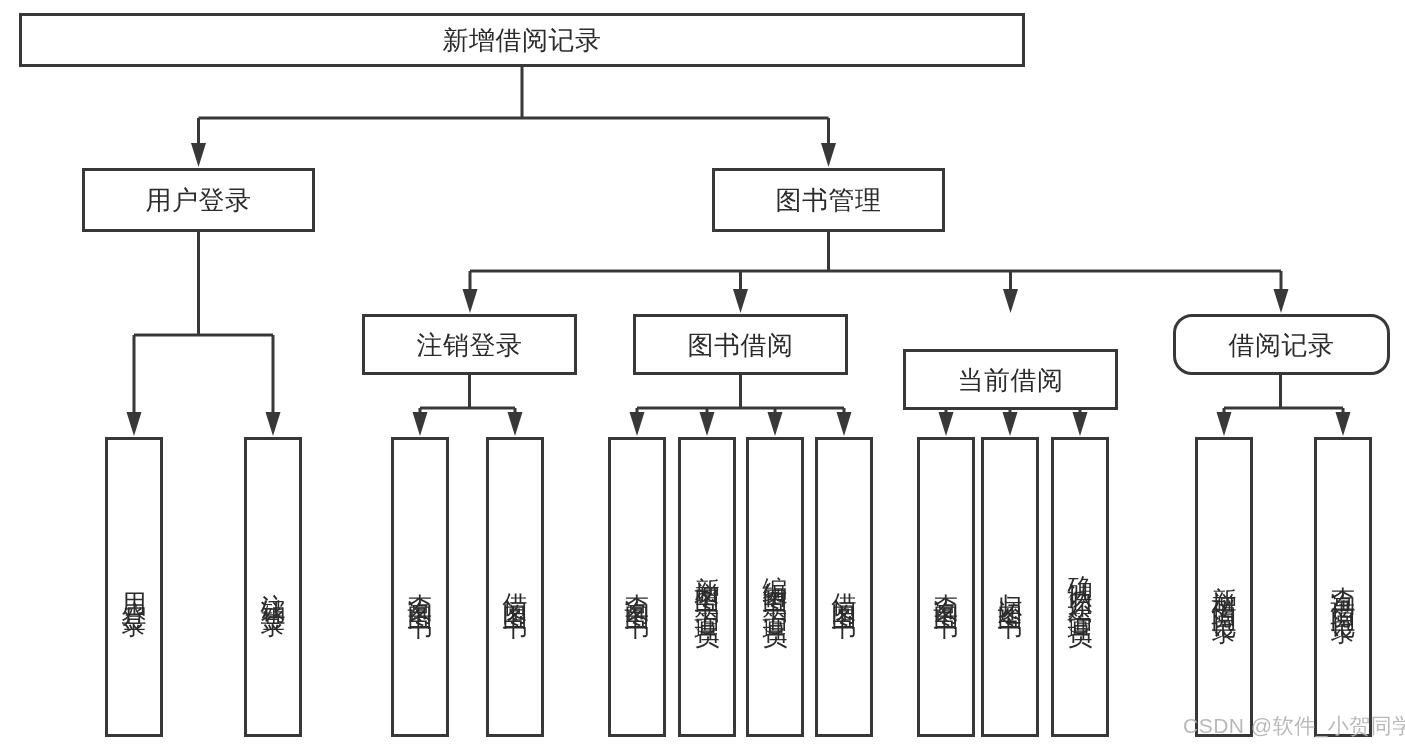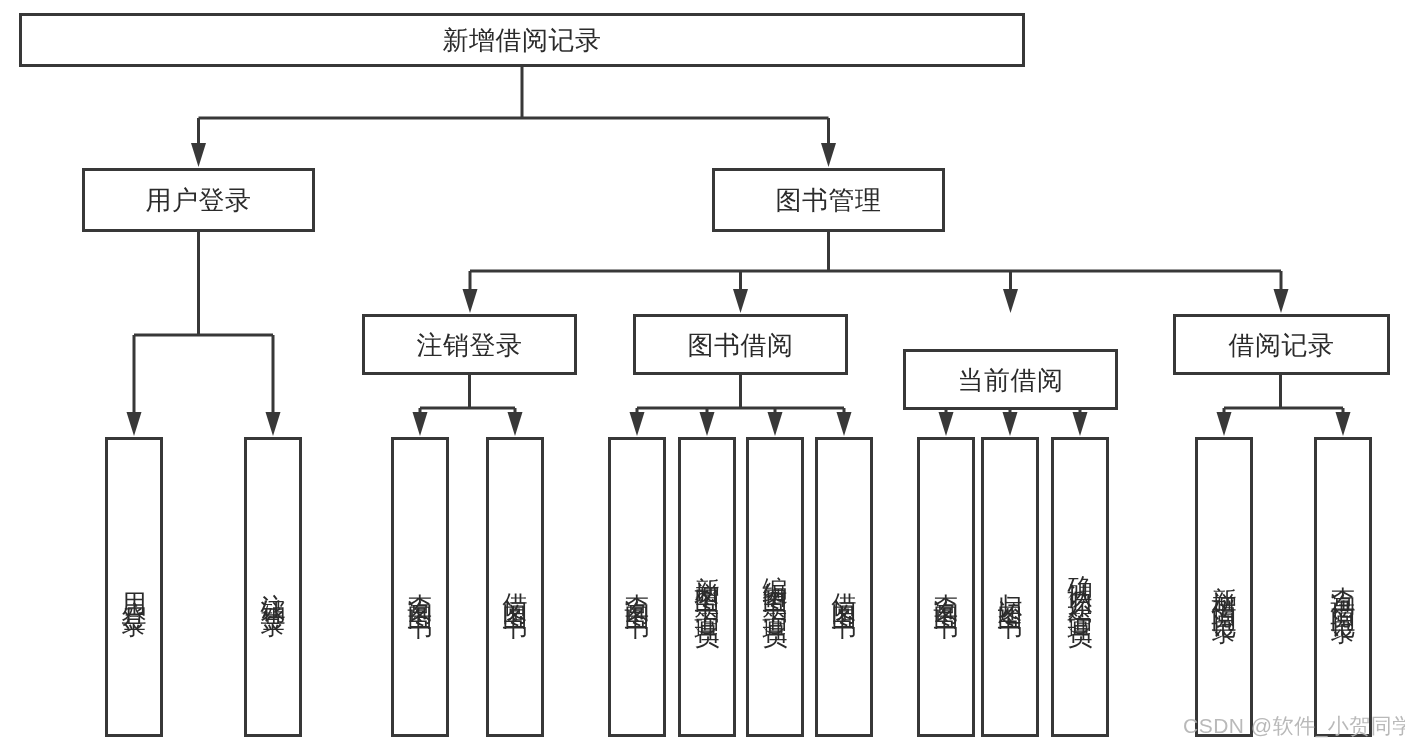--- a/index.html
+++ b/index.html
@@ -111,21 +111,21 @@
   </svg>
 
   <div class="node" style="left:19px; top:13px; width:1006px; height:54px;">新增借阅记录</div>
 
   <div class="node" style="left:82px; top:168px; width:233px; height:64px;">用户登录</div>
   <div class="node" style="left:712px; top:168px; width:233px; height:64px;">图书管理</div>
 
   <div class="node" style="left:362px; top:314px; width:215px; height:61px;">注销登录</div>
   <div class="node" style="left:633px; top:314px; width:215px; height:61px;">图书借阅</div>
   <div class="node" style="left:903px; top:314px; width:215px; height:61px;margin-top:35px;">当前借阅</div>
-  <div class="node" style="left:1173px; top:314px; width:217px; height:61px;">借阅记录</div>
+  <div class="node" style="left:1173px; top:314px; width:217px; height:61px;border-radius:19px;">借阅记录</div>
 
   <div class="node leaf" style="left:105px; top:437px; width:58px; height:300px;">用户登录</div>
   <div class="node leaf" style="left:244px; top:437px; width:58px; height:300px;">注销登录</div>
 
   <div class="node leaf" style="left:391px; top:437px; width:58px; height:300px;">查询图书</div>
   <div class="node leaf" style="left:486px; top:437px; width:58px; height:300px;">借阅图书</div>
 
   <div class="node leaf" style="left:608px; top:437px; width:58px; height:300px;">查询图书</div>
   <div class="node leaf" style="left:678px; top:437px; width:58px; height:300px;">新增图书（管理员）</div>
   <div class="node leaf" style="left:746px; top:437px; width:58px; height:300px;">编辑图书（管理员）</div>

